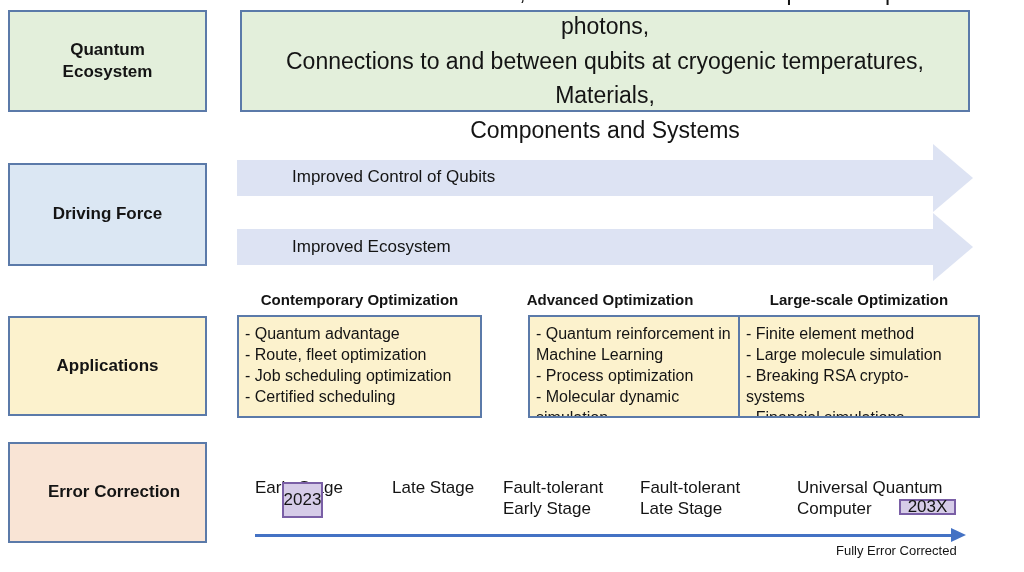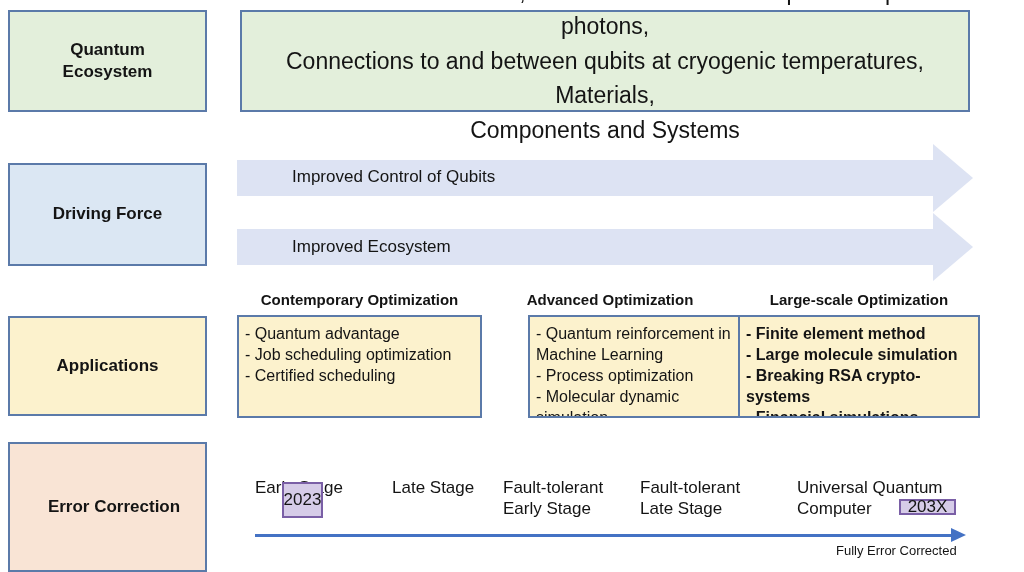--- a/index.html
+++ b/index.html
@@ -25,21 +25,21 @@
     align-items: center;
     justify-content: center;
     text-align: center;
     font-weight: bold;
     font-size: 17px;
     line-height: 1.3;
   }
   #eco-label   { top: 10px;  height: 102px; background: var(--ecosystem-fill); }
   #drive-label { top: 163px; height: 103px; background: var(--driving-fill); }
   #apps-label  { top: 316px; height: 100px; background: var(--applications-fill); }
-  #error-label { top: 442px; height: 130px; background: var(--error-fill); padding-left: 13px; }
+  #error-label { top: 442px; height: 101px; background: var(--error-fill); padding-left: 13px; }
 
   
   #eco-content {
     position: absolute;
     left: 240px; top: 10px; width: 730px; height: 102px;
     box-sizing: border-box;
     border: 2px solid var(--box-border);
     background: var(--ecosystem-fill);
     display: flex; align-items: center; justify-content: center;
     text-align: center;
@@ -90,21 +90,21 @@
     box-sizing: border-box;
     border: 2px solid var(--box-border);
     background: var(--applications-fill);
     padding: 6px 12px 4px 6px;
     font-size: 16px;
     line-height: 1.32;
     overflow: hidden;
   }
   #app-b1 { left: 237px; width: 245px; }
   #app-b2 { left: 482px; width: 240px; margin-left: 46px; }
-  #app-b3 { left: 738px; width: 242px; font-weight: bold; }
+  #app-b3 { left: 738px; width: 242px; }
 
   
   .stage {
     position: absolute;
     top: 477px;
     font-size: 17px;
     line-height: 1.25;
   }
   #stage1 { left: 255px; }
   #stage2 { left: 392px; }
@@ -175,20 +175,21 @@
   <div class="labelbox" id="apps-label">
     <span data-bind="applications.label">Applications</span>
   </div>
 
   <div class="app-header" id="app-h1" data-bind="applications.columns.0.header">Contemporary Optimization</div>
   <div class="app-header" id="app-h2" data-bind="applications.columns.1.header">Advanced Optimization</div>
   <div class="app-header" id="app-h3" data-bind="applications.columns.2.header">Large-scale Optimization</div>
 
   <div class="app-box" id="app-b1">
     <div data-bind="applications.columns.0.items.0">- Quantum advantage</div>
+    <div data-bind="applications.columns.0.items.1">- Route, fleet optimization</div>
     <div data-bind="applications.columns.0.items.2">- Job scheduling optimization</div>
     <div data-bind="applications.columns.0.items.3">- Certified scheduling</div>
   </div>
   <div class="app-box" id="app-b2">
     <div data-bind="applications.columns.1.items.0">- Quantum reinforcement in
 Machine Learning</div>
     <div data-bind="applications.columns.1.items.1">- Process optimization</div>
     <div data-bind="applications.columns.1.items.2">- Molecular dynamic simulation</div>
   </div>
   <div class="app-box" id="app-b3">

